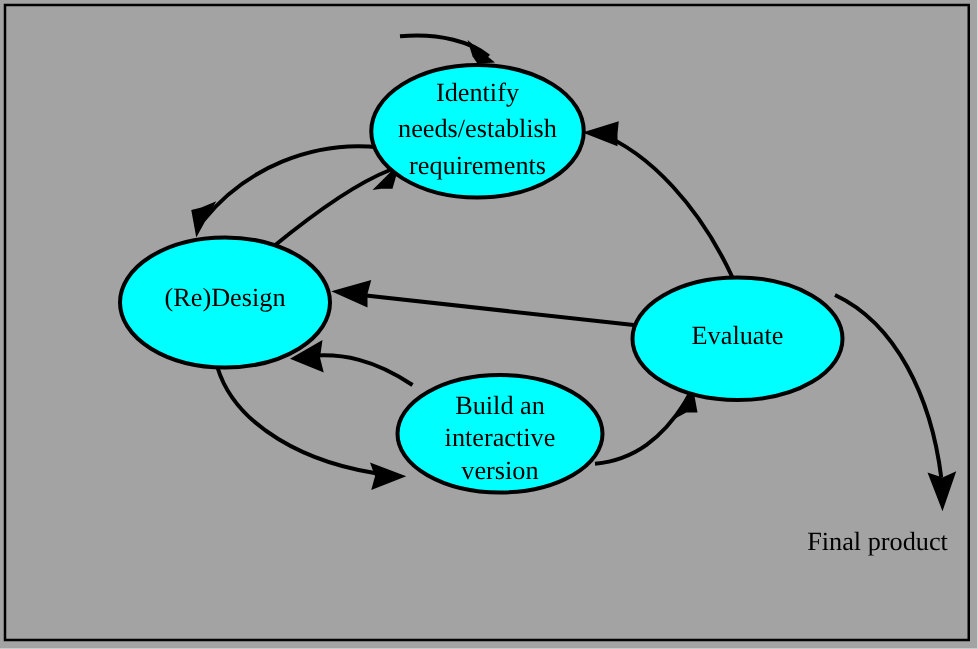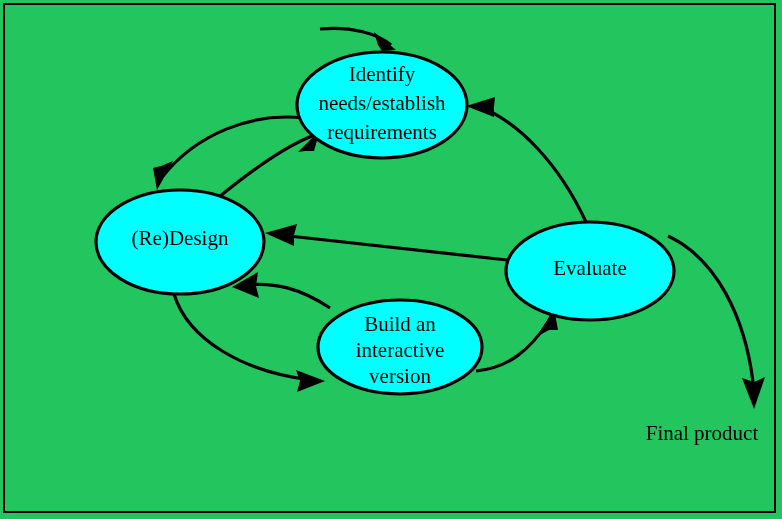--- a/index.html
+++ b/index.html
@@ -8,21 +8,21 @@
     padding: 0;
     background: #ffffff;
   }
   body {
     font-family: "Liberation Serif", "DejaVu Serif", serif;
   }
   #canvas {
     position: relative;
     width: 782px;
     height: 519px;
-    background: #22c55e;
+    background: #a3a3a3;
     overflow: hidden;
   }
   #frame {
     position: absolute;
     left: 3px;
     top: 3px;
     width: 773px;
     height: 510px;
     border: 2px solid #000000;
     box-sizing: border-box;

